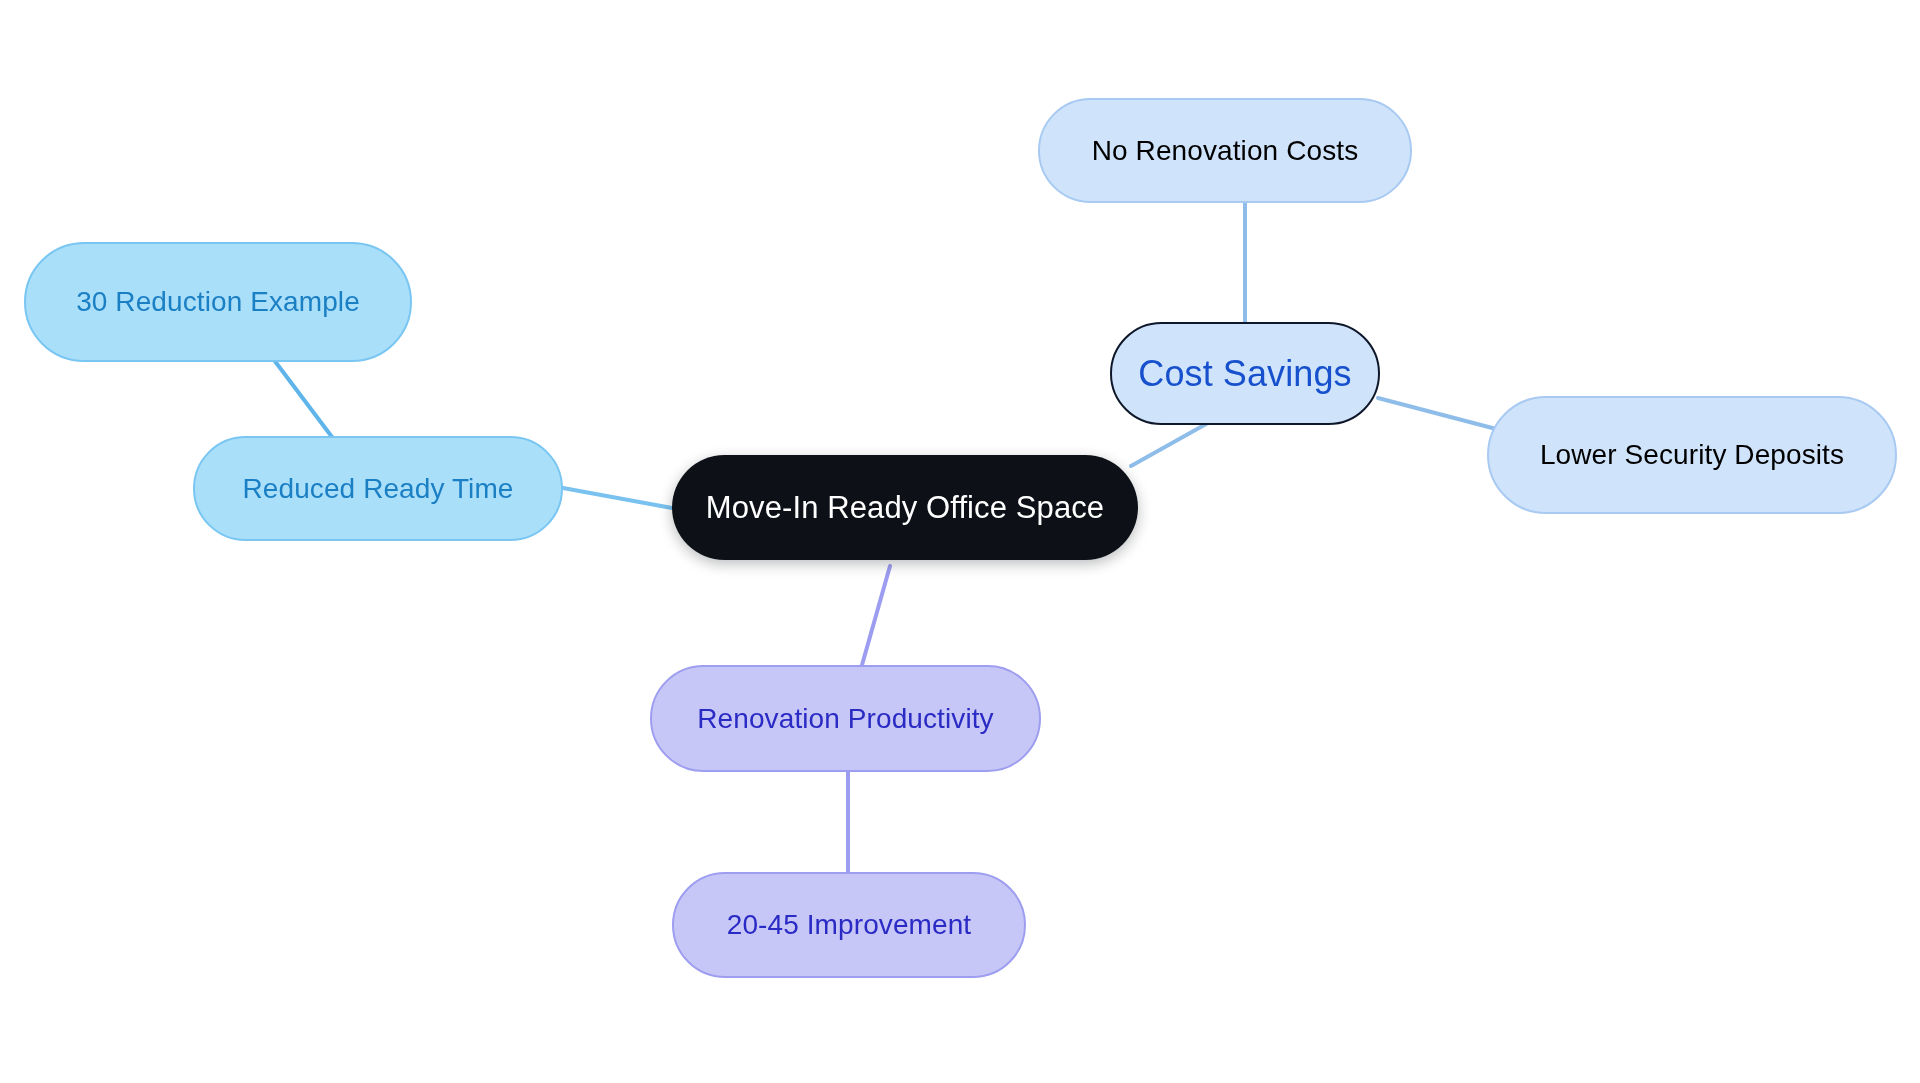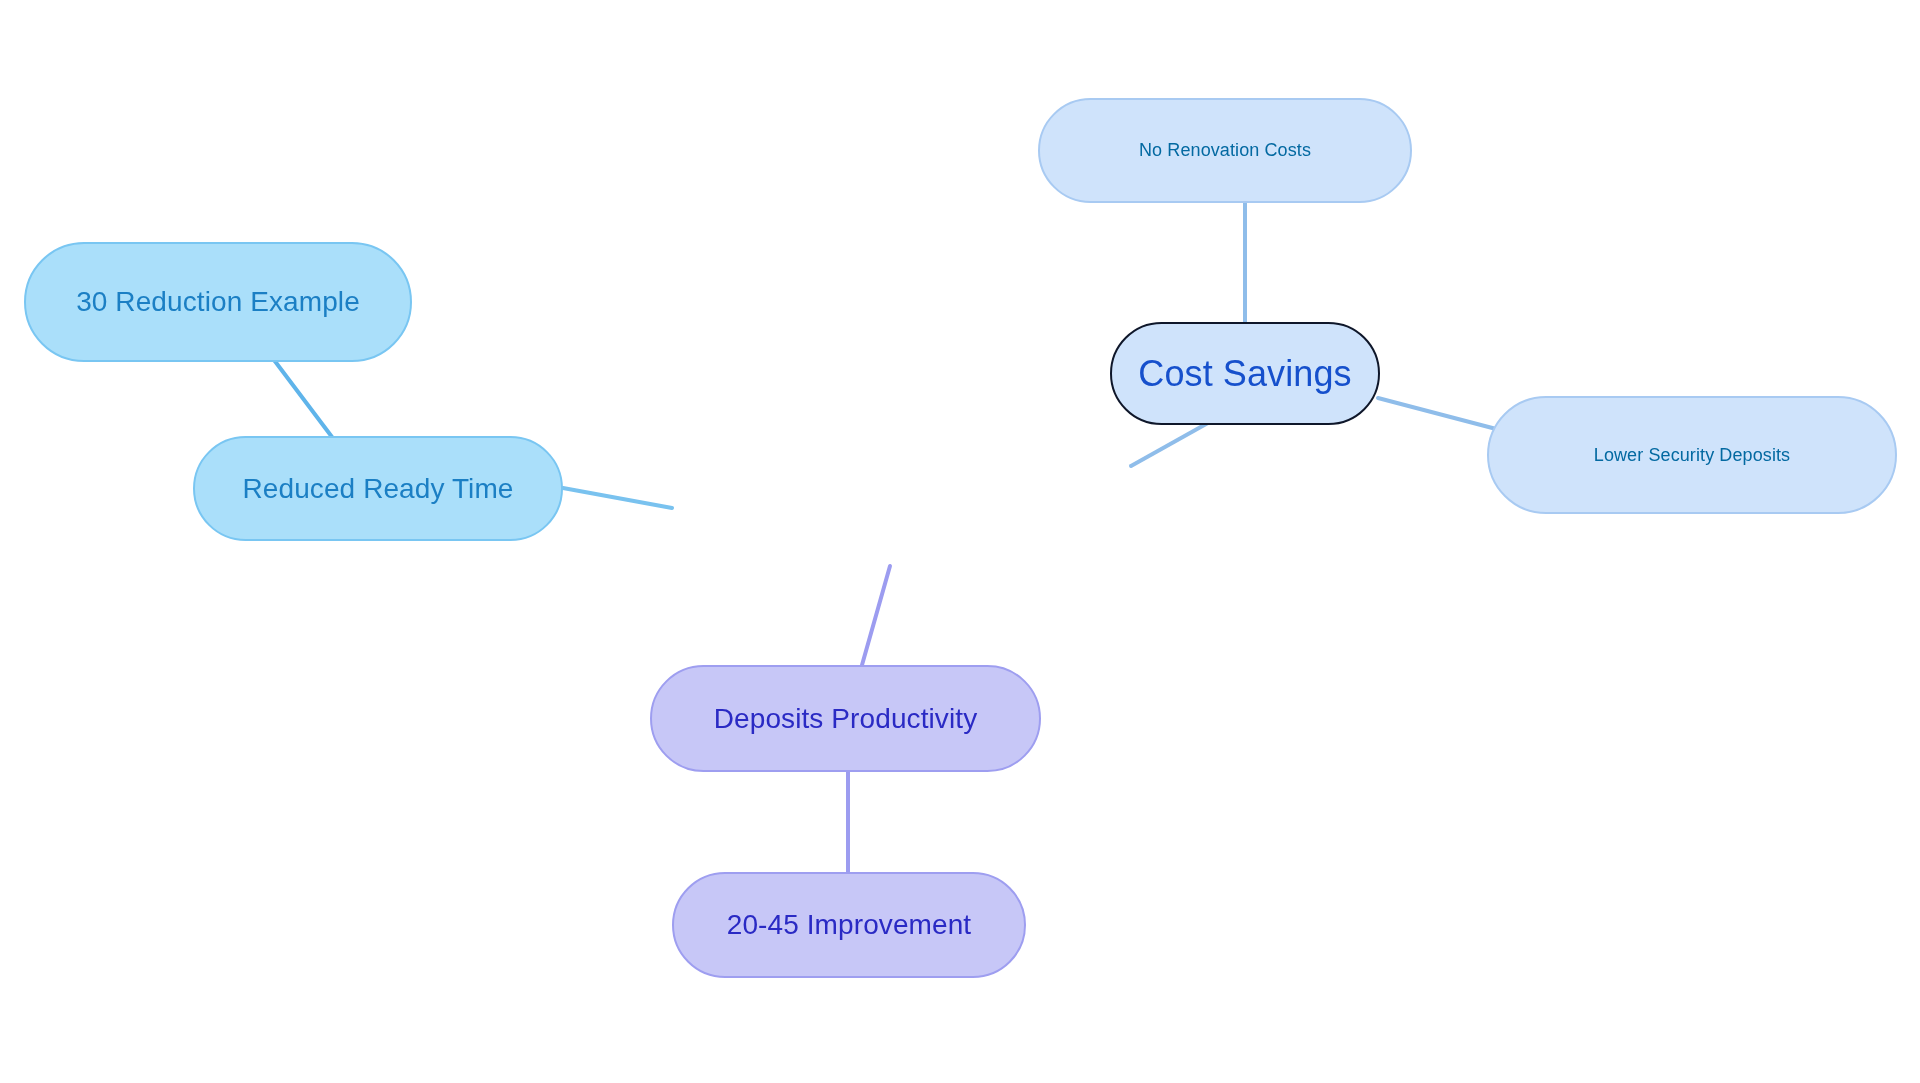--- a/index.html
+++ b/index.html
@@ -43,22 +43,22 @@
     background: #0d1117;
     color: #ffffff;
     border: none;
     font-size: 31px;
     box-shadow: 0 4px 14px rgba(10, 14, 20, 0.28);
   }
   
   .node.blue {
     background: #cfe3fb;
     border: 2px solid #a8caf2;
-    color: #0369a1;
-    font-size: 18px;
+    color: #000000;
+    font-size: 28px;
   }
   .node.blue-strong {
     background: #cfe3fb;
     border: 2px solid #0f172a;
     color: #1650cc;
     font-size: 36px;
   }
   
   .node.cyan {
     background: #aadffa;
@@ -89,28 +89,29 @@
 
     <path d="M 672 508 L 563 488" fill="none" stroke="#79c2ef" stroke-width="4" stroke-linecap="round"></path>
 
     <path d="M 332 437 L 265 348" fill="none" stroke="#5fb4ea" stroke-width="4" stroke-linecap="round"></path>
 
     <path d="M 890 566 L 862 665" fill="none" stroke="#9c9cf0" stroke-width="4" stroke-linecap="round"></path>
 
     <path d="M 848 772 L 848 872" fill="none" stroke="#9c9cf0" stroke-width="4" stroke-linecap="round"></path>
   </svg>
 
+  <div class="node root" style="left:672px; top:455px; width:466px; height:105px;">Move-In Ready Office Space</div>
 
   <div class="node blue" style="left:1038px; top:98px; width:374px; height:105px;">No Renovation Costs</div>
 
   <div class="node blue-strong" style="left:1110px; top:322px; width:270px; height:103px;">Cost Savings</div>
 
   <div class="node blue" style="left:1487px; top:396px; width:410px; height:118px;">Lower Security Deposits</div>
 
   <div class="node cyan" style="left:24px; top:242px; width:388px; height:120px;">30 Reduction Example</div>
 
   <div class="node cyan" style="left:193px; top:436px; width:370px; height:105px;">Reduced Ready Time</div>
 
-  <div class="node purple" style="left:650px; top:665px; width:391px; height:107px;">Deposits Productivity</div>
+  <div class="node purple" style="left:650px; top:665px; width:391px; height:107px;">Renovation Productivity</div>
 
   <div class="node purple" style="left:672px; top:872px; width:354px; height:106px;">20-45 Improvement</div>
 
 </div>
 
 </body></html>

